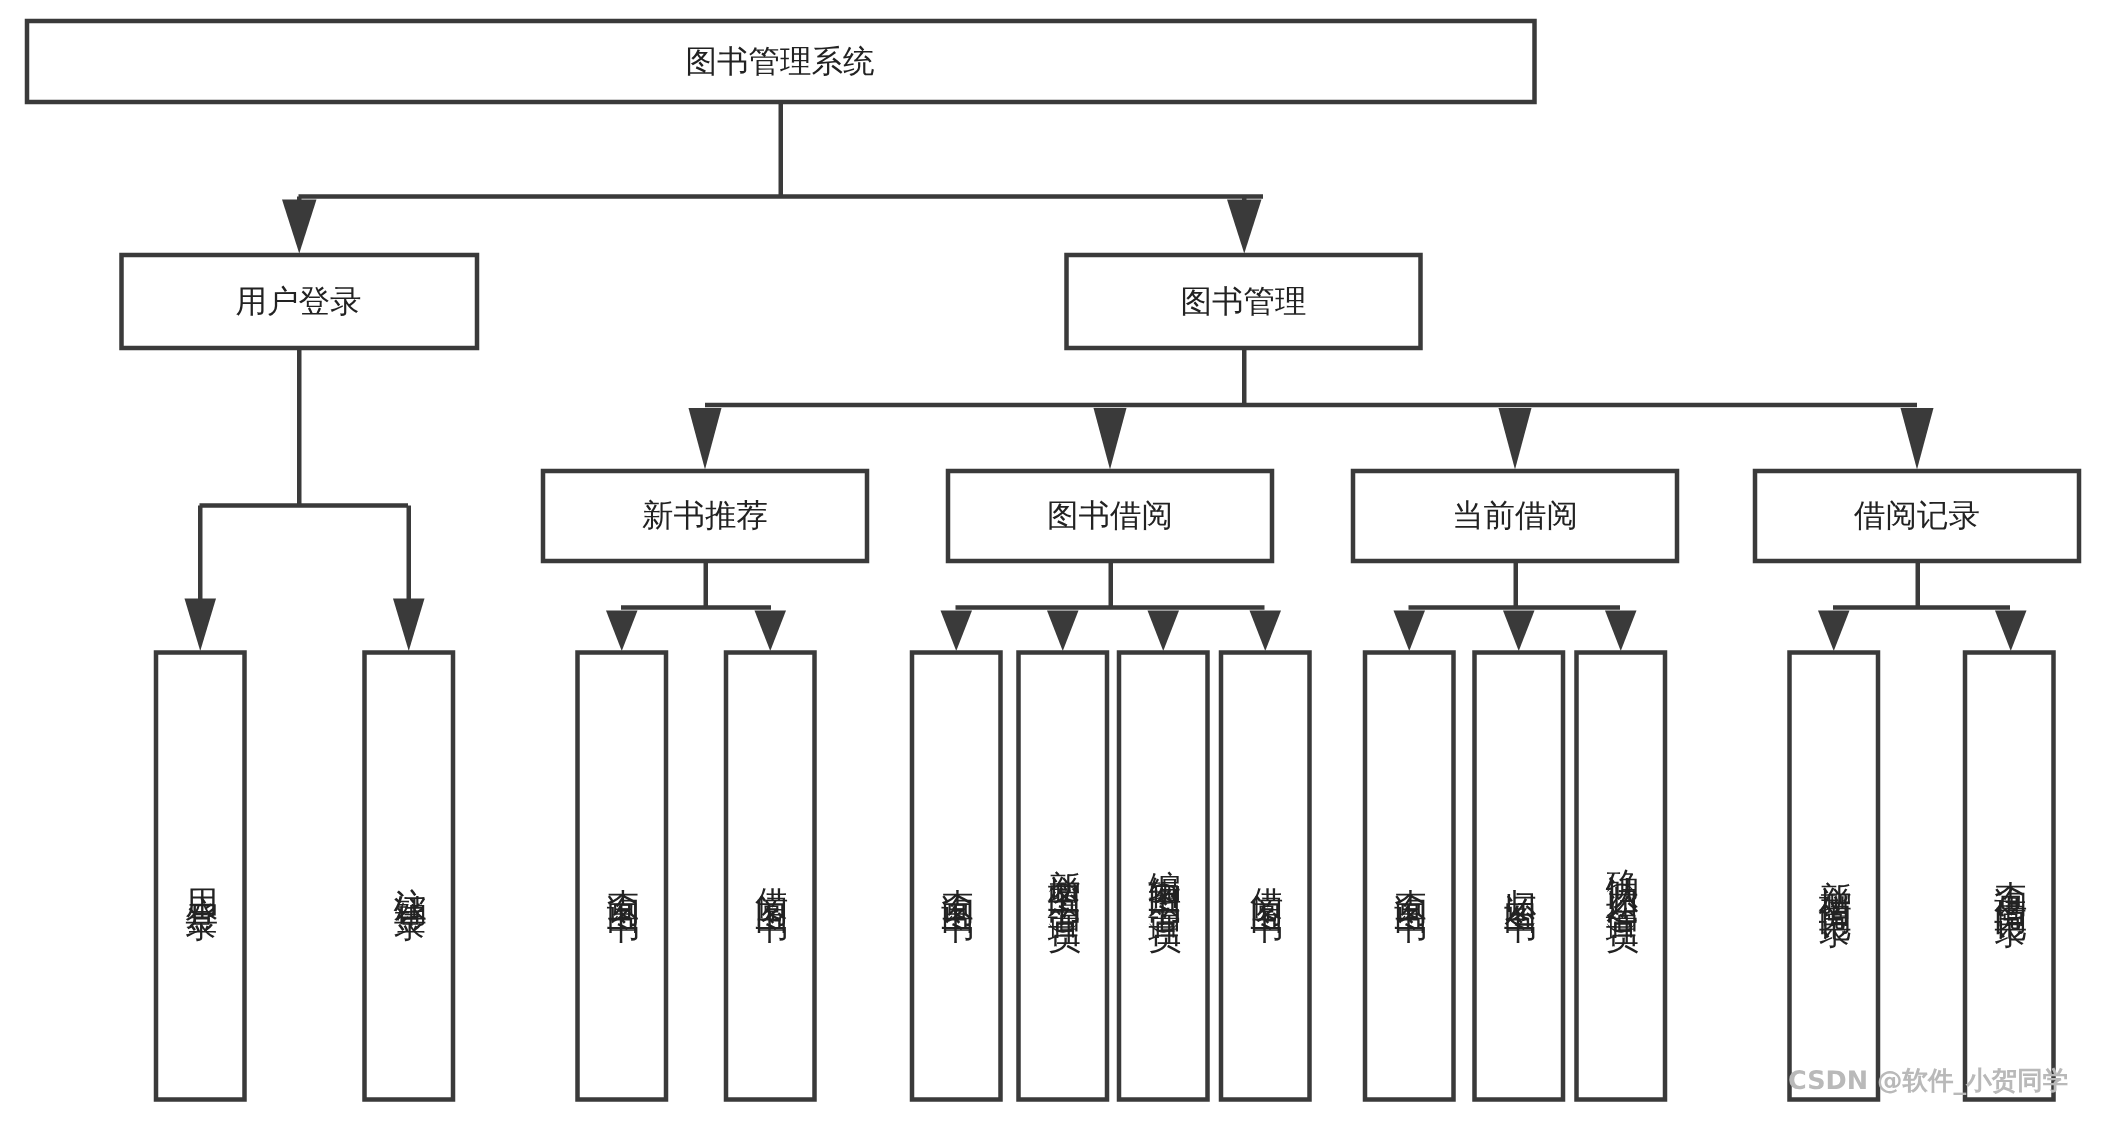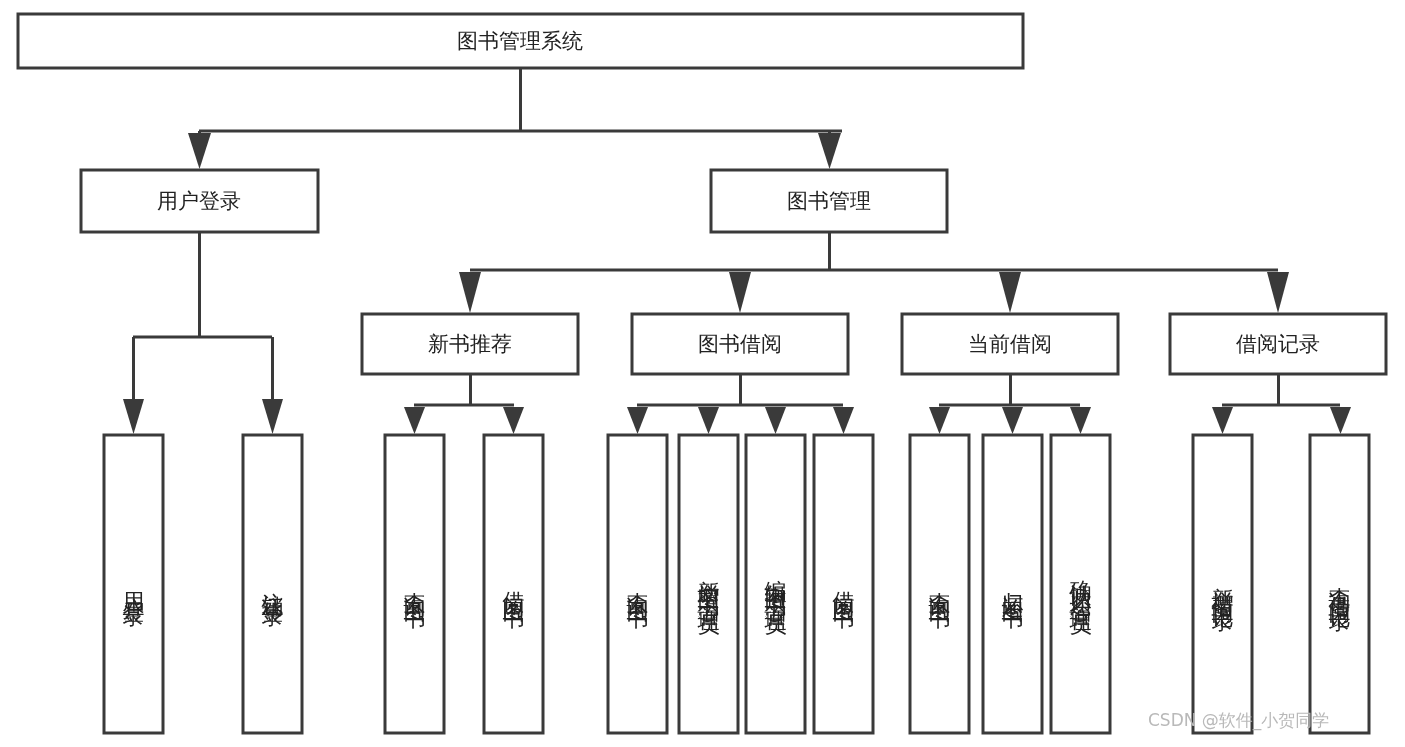--- a/index.html
+++ b/index.html
@@ -220,15 +220,15 @@
   <div class="leaf-label" style="left:608px; top:435px; width:59px; height:298px;">查询图书</div>
   <div class="leaf-label" style="left:679px; top:435px; width:59px; height:298px;">新增图书（管理员）</div>
   <div class="leaf-label" style="left:746px; top:435px; width:59px; height:298px;">编辑图书（管理员）</div>
   <div class="leaf-label" style="left:814px; top:435px; width:59px; height:298px;">借阅图书</div>
   <div class="leaf-label" style="left:910px; top:435px; width:59px; height:298px;">查询图书</div>
   <div class="leaf-label" style="left:983px; top:435px; width:59px; height:298px;">归还图书</div>
   <div class="leaf-label" style="left:1051px; top:435px; width:59px; height:298px;">确认归还（管理员）</div>
   <div class="leaf-label" style="left:1193px; top:435px; width:59px; height:298px;">新增借阅记录</div>
   <div class="leaf-label" style="left:1310px; top:435px; width:59px; height:298px;">查询借阅记录</div>
 
-  <div class="watermark" style="left:1148px; top:709px;">CSDN @软件_小贺同学</div>
+  <div class="watermark" style="left:1192px; top:709px;font-weight:bold;">CSDN @软件_小贺同学</div>
 
 </div>
 
 </body></html>

